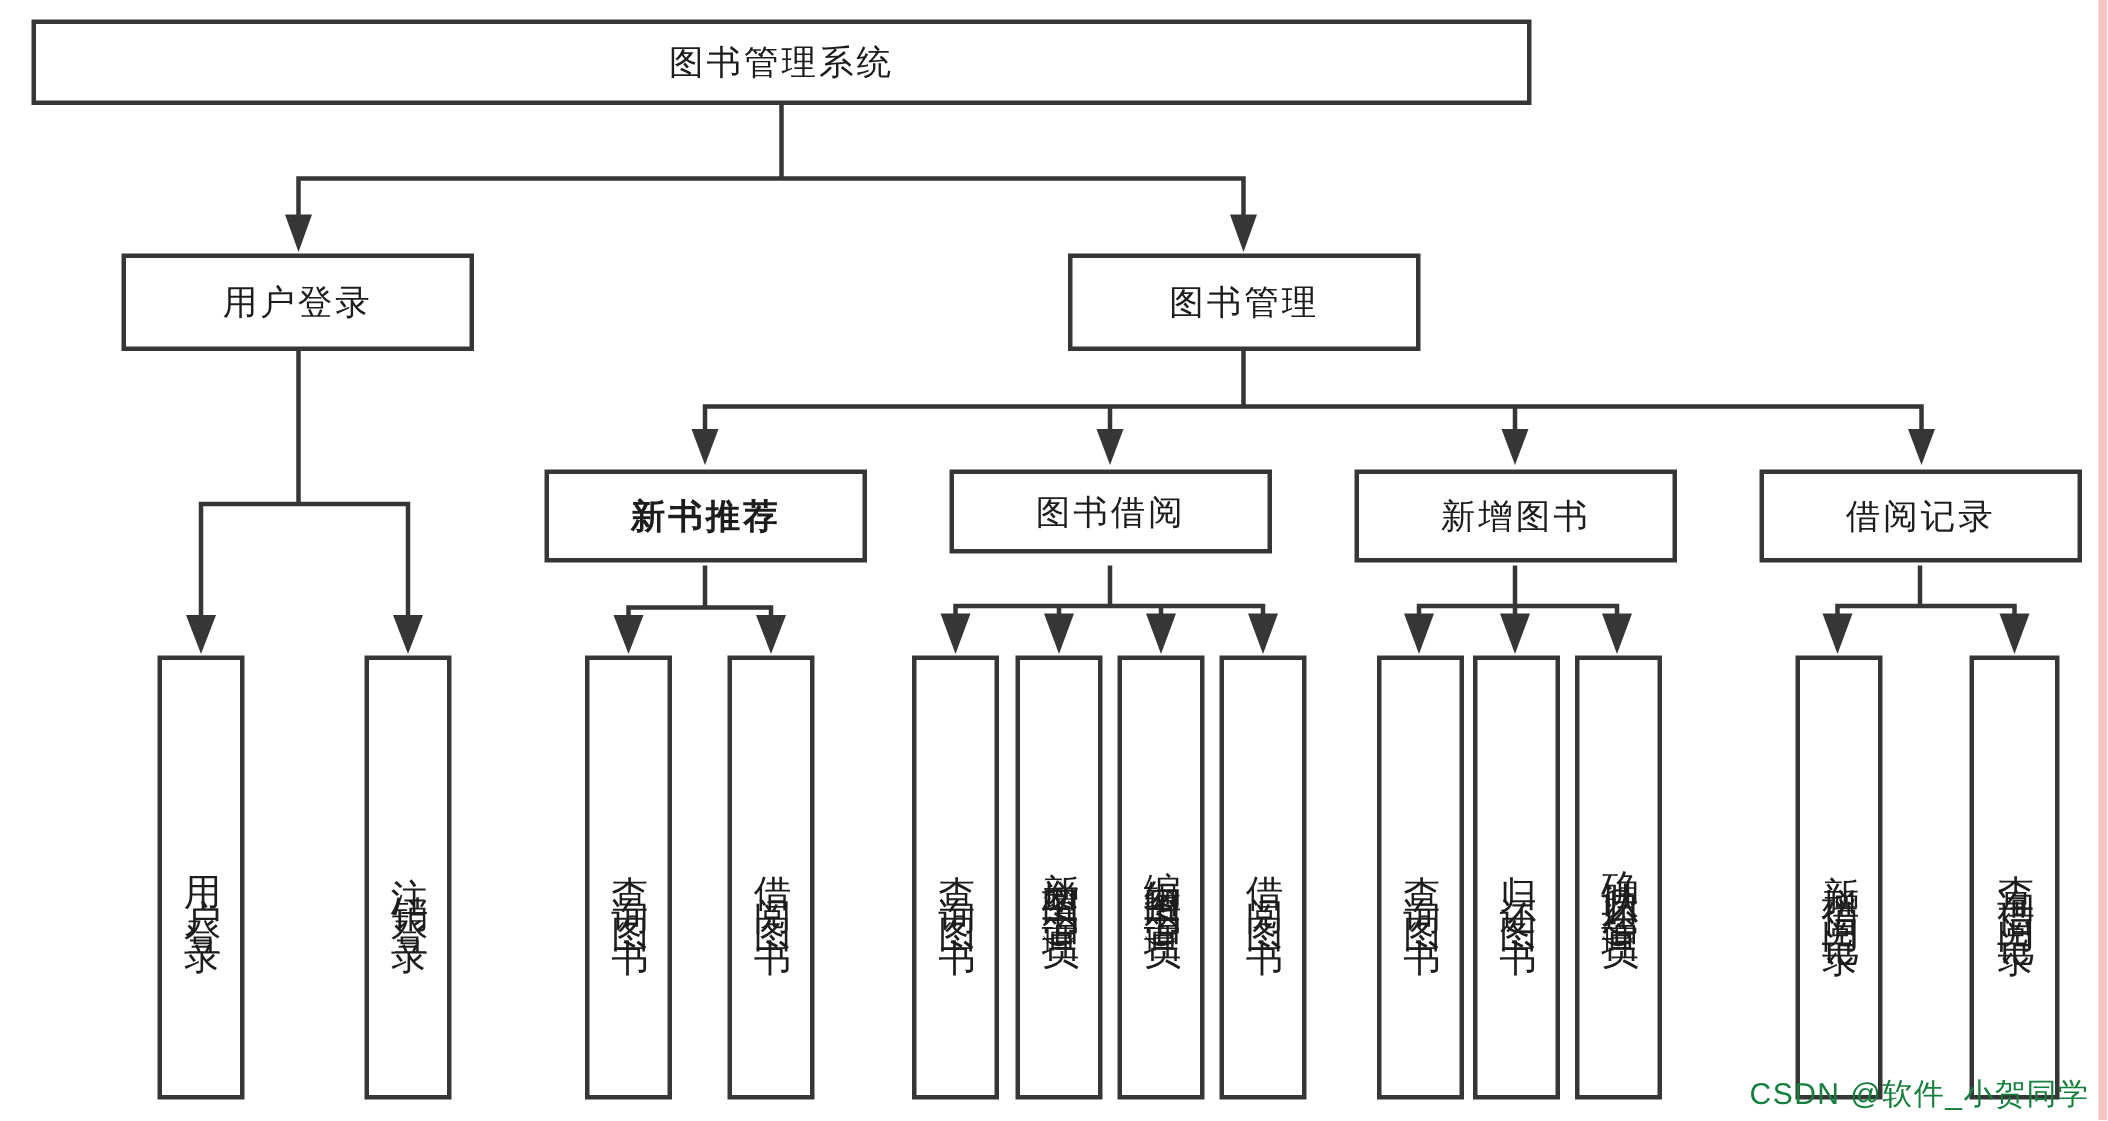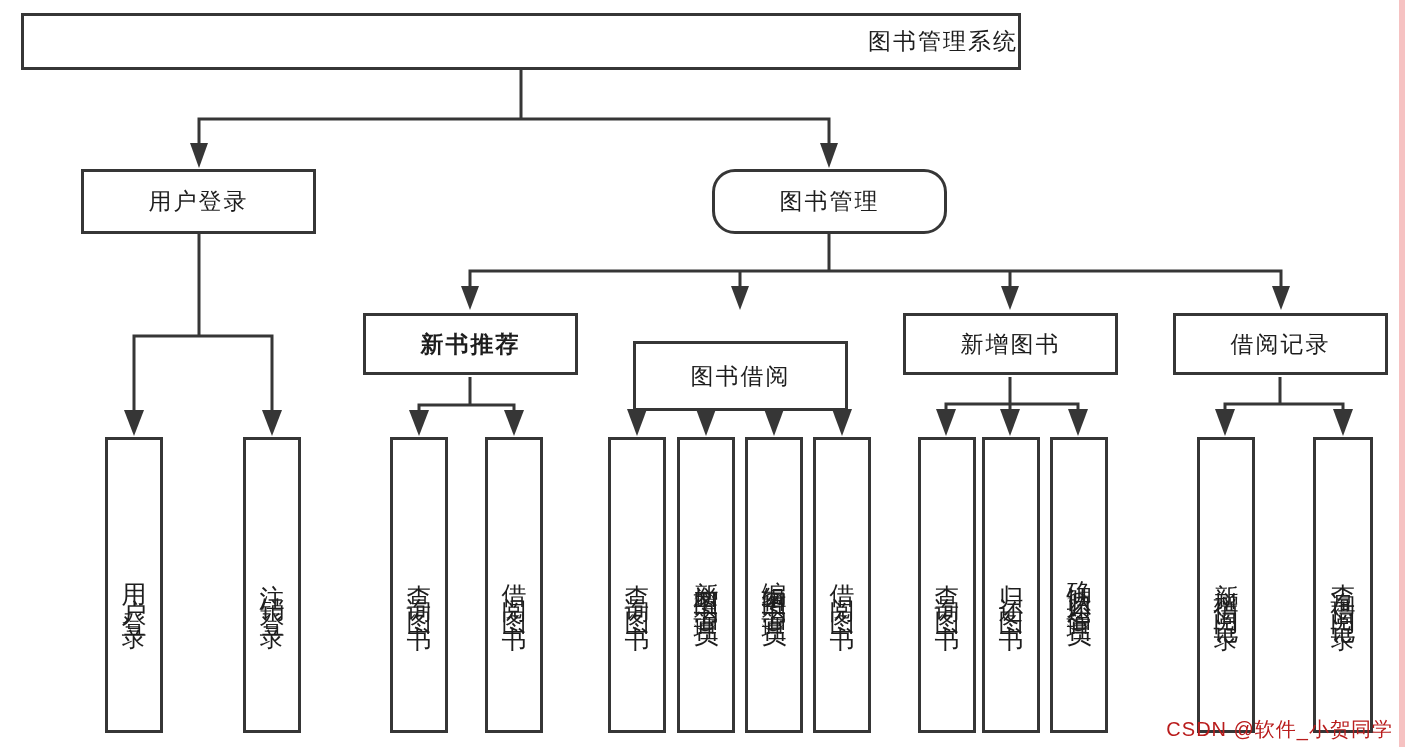--- a/index.html
+++ b/index.html
@@ -46,21 +46,21 @@
   }
   .v4 .vtext { letter-spacing: 14px; margin-bottom: -14px; }
   .v6 .vtext { letter-spacing: 9px;  margin-bottom: -9px; }
   .v9 .vtext { letter-spacing: 6px;  margin-bottom: -6px; }
   .watermark {
     position: absolute;
     right: 12px;
     bottom: 4px;
     font-size: 20px;
     letter-spacing: 1px;
-    color: #b91c1c;
+    color: #15803d;
     z-index: 10;
     white-space: nowrap;
   }
   .edge-strip {
     position: absolute;
     right: 0; top: 0;
     width: 6px; height: 100%;
     background: #f6c2c2;
     z-index: 11;
   }
@@ -110,35 +110,35 @@
 
       <polygon points="936,409 956,409 946,436"></polygon>
       <polygon points="1000,409 1020,409 1010,436"></polygon>
       <polygon points="1068,409 1088,409 1078,436"></polygon>
 
       <polygon points="1215,409 1235,409 1225,436"></polygon>
       <polygon points="1333,409 1353,409 1343,436"></polygon>
     </g>
   </svg>
 
-  <div class="hbox" style="left:21px; top:13px; width:1000px; height:57px;justify-content:flex-end;">
+  <div class="hbox" style="left:21px; top:13px; width:1000px; height:57px;">
     <span>图书管理系统</span>
   </div>
 
   <div class="hbox" style="left:81px; top:169px; width:235px; height:65px;">
     <span>用户登录</span>
   </div>
-  <div class="hbox" style="left:712px; top:169px; width:235px; height:65px;border-radius:23px;">
+  <div class="hbox" style="left:712px; top:169px; width:235px; height:65px;">
     <span>图书管理</span>
   </div>
 
   <div class="hbox" style="left:363px; top:313px; width:215px; height:62px;font-weight:bold;">
     <span>新书推荐</span>
   </div>
-  <div class="hbox" style="left:633px; top:313px; width:215px; height:70px;margin-top:28px;">
+  <div class="hbox" style="left:633px; top:313px; width:215px; height:56px;">
     <span>图书借阅</span>
   </div>
   <div class="hbox" style="left:903px; top:313px; width:215px; height:62px;">
     <span>新增图书</span>
   </div>
   <div class="hbox" style="left:1173px; top:313px; width:215px; height:62px;">
     <span>借阅记录</span>
   </div>
 
   <div class="vbox v4" style="left:105px;">

